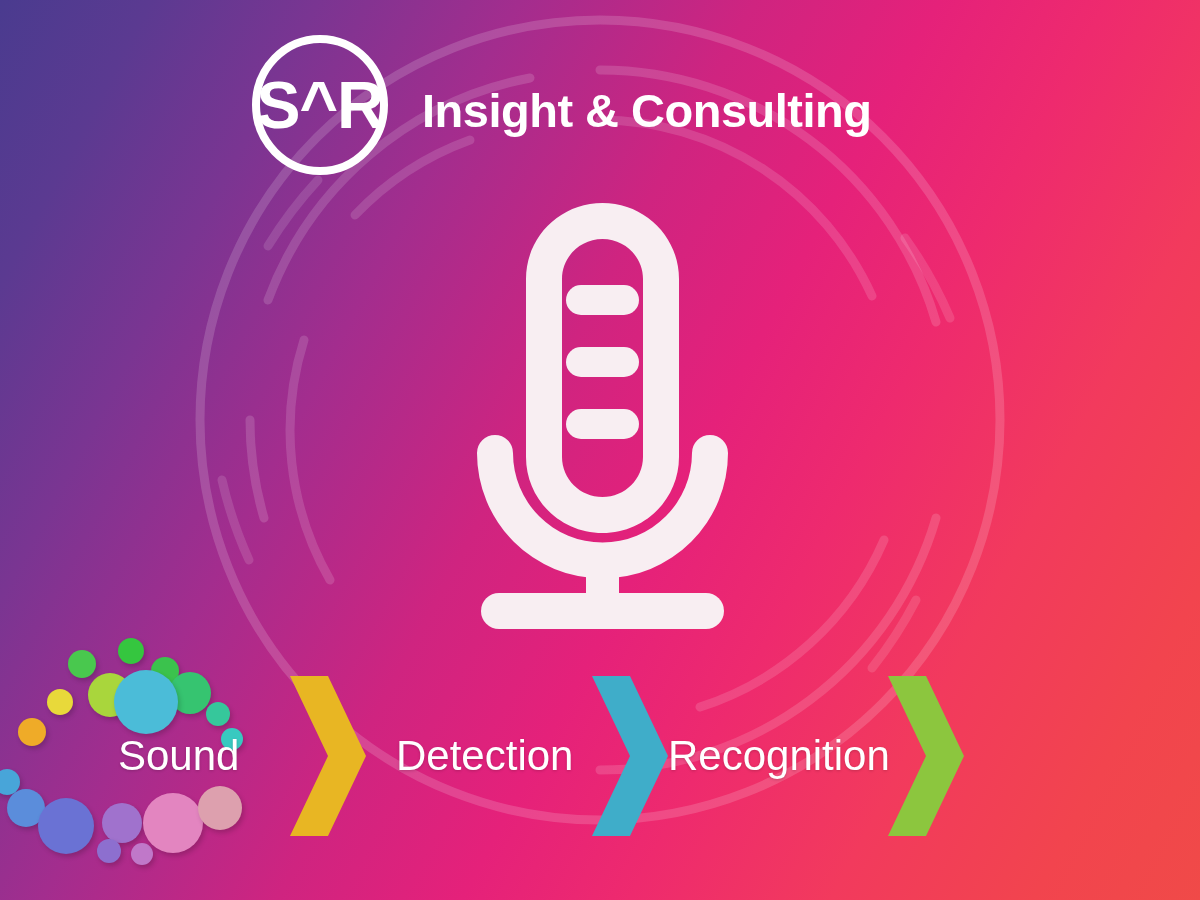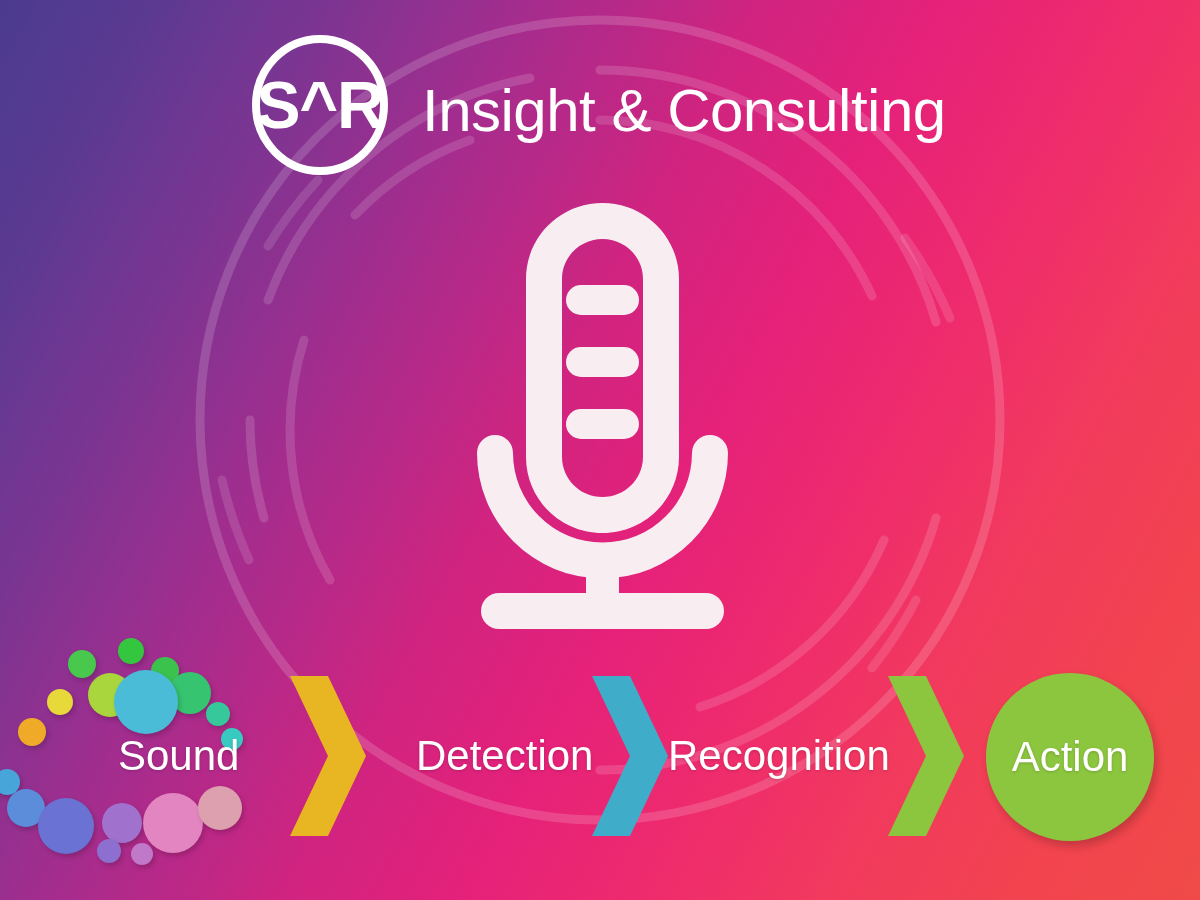--- a/index.html
+++ b/index.html
@@ -54,22 +54,22 @@
     display:flex;align-items:center;justify-content:center;
     color:#ffffff;
     font-size:66px;
     font-weight:bold;
     letter-spacing:-1px;
     line-height:1;
     white-space:nowrap;
   }
   .brand{
     color:#ffffff;
-    font-size:60px;
-    font-weight:normal;
+    font-size:47px;
+    font-weight:bold;
     letter-spacing:-0.5px;
     white-space:nowrap;
     margin-left:8px;
     margin-top:10px;
   }
 
   
   .mic{
     position:absolute;
     left:455px; top:195px;
@@ -231,30 +231,27 @@
         <span class="dot" style="left: 143px; top: 153px; width: 60px; height: 60px; background: rgb(227, 133, 192);"></span>
         <span class="dot" style="left: 198px; top: 146px; width: 44px; height: 44px; background: rgb(221, 160, 174);"></span>
       </div>
 
     <div class="step-label" style="left:118px; top:95px;">Sound</div>
 
     <svg class="chev" style="left:286px; top:36px;" width="82" height="162" viewBox="0 0 82 162" aria-hidden="true">
       <path d="M4,0 L42,0 L80,80 L42,160 L4,160 L42,80 Z" fill="#e8b623"></path>
     </svg>
 
-    <div class="step-label" style="left:396px; top:95px;margin-left:20px;">Detection</div>
+    <div class="step-label" style="left:396px; top:95px;">Detection</div>
 
     <svg class="chev" style="left:588px; top:36px;" width="82" height="162" viewBox="0 0 82 162" aria-hidden="true">
       <path d="M4,0 L42,0 L80,80 L42,160 L4,160 L42,80 Z" fill="#3fadc9"></path>
     </svg>
 
     <div class="step-label" style="left:668px; top:95px;">Recognition</div>
 
     <svg class="chev" style="left:884px; top:36px;" width="82" height="162" viewBox="0 0 82 162" aria-hidden="true">
       <path d="M4,0 L42,0 L80,80 L42,160 L4,160 L42,80 Z" fill="#8cc63e"></path>
     </svg>
   </div>
 
-  <div class="action-circle">
-    <span class="step-label">Action</span>
-  </div>
 
 </div>
 
 </body></html>

